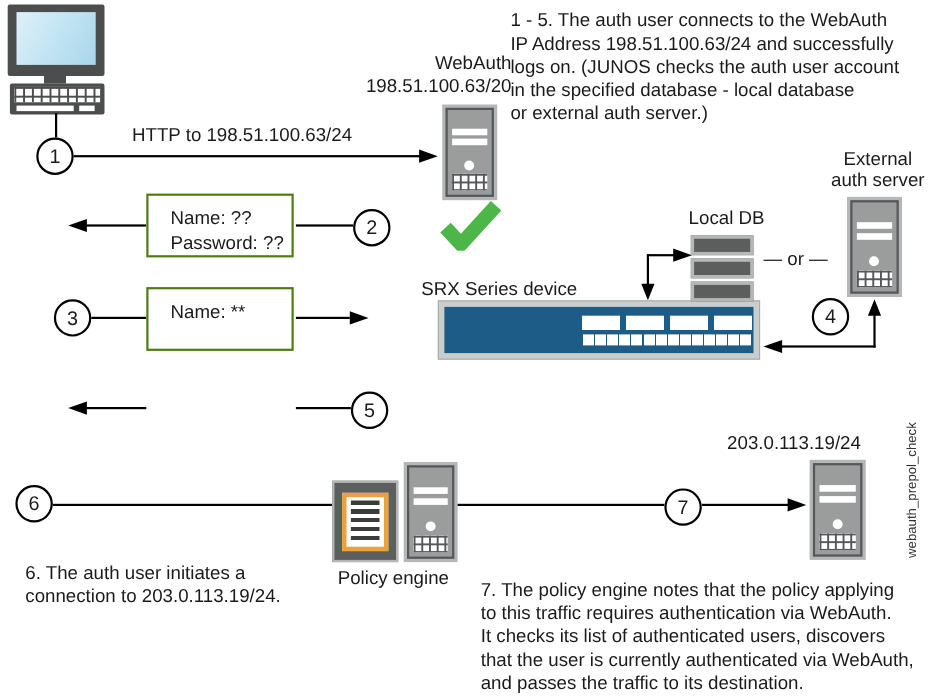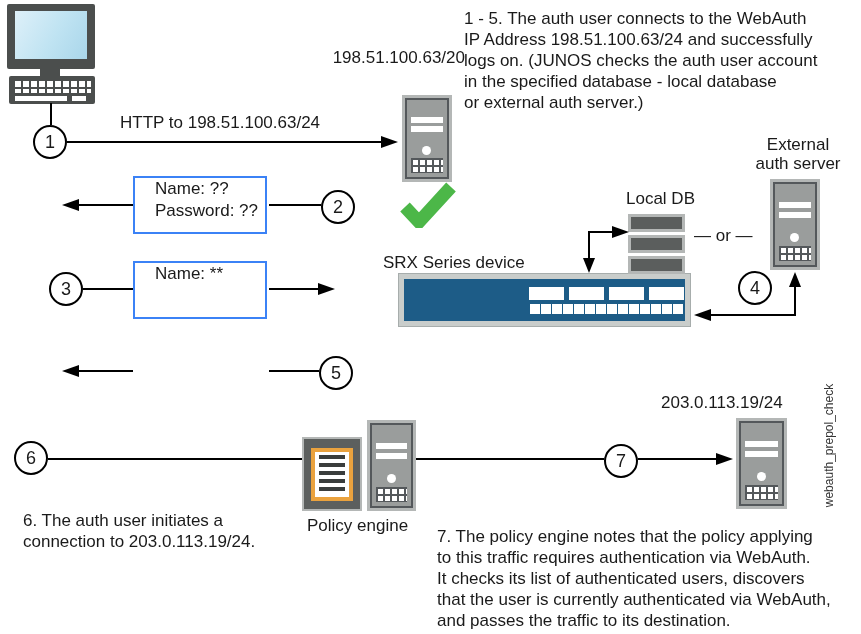--- a/index.html
+++ b/index.html
@@ -19,22 +19,22 @@
   .arr-l { border-top:6px solid transparent; border-bottom:6px solid transparent; border-right:17px solid #000; }
   .arr-d { border-left:6px solid transparent; border-right:6px solid transparent; border-top:15px solid #000; }
   .arr-u { border-left:6px solid transparent; border-right:6px solid transparent; border-bottom:15px solid #000; }
 
   
   .circle { position:absolute; width:34px; height:34px; border:2px solid #000; border-radius:50%;
             background:#fff; display:flex; align-items:center; justify-content:center;
             font-size:18px; z-index:5; }
 
   
-  .mbox { position:absolute; width:134px; height:58px; border:2px solid #3b82f6; background:#fff;
-          font-size:17px; line-height:22px; padding-top:0; }
+  .mbox { position:absolute; width:134px; height:58px; border:2px solid #4d7c0f; background:#fff;
+          font-size:17px; line-height:22px; padding-top:10px; }
   .mbox.left-text { padding-left:20px; }
   .mbox.center-text { text-align:center; }
 
   
   .monitor { position:absolute; left:7px; top:4px; width:88px; height:65px; background:#4b4e4d; border-radius:2px; }
   .screen { position:absolute; left:8px; top:7px; right:8px; bottom:10px;
             background:linear-gradient(120deg,#def0f9 0%,#bfe3f2 55%,#a9d6ea 100%); }
   .neck { position:absolute; left:40px; top:69px; width:20px; height:7px; background:#4b4e4d; }
   .kb { position:absolute; left:9px; top:76px; width:86px; height:28px; background:#4b4e4d; border-radius:2px; }
   .kb-keys { position:absolute; left:4px; top:3px; width:78px; height:14px; background-color:#fff;
@@ -95,20 +95,21 @@
 
   <div class="vline" style="left:50px; top:103px; height:22px;"></div>
   <div class="hline" style="left:67px; top:141px; width:316px;"></div>
   <div class="arr arr-r" style="left:381px; top:136px;"></div>
   <div class="circle" style="left:33px; top:125px;">
     <span>1</span>
   </div>
   <div class="abs txt" style="left:120px; top:112px;">HTTP to 198.51.100.63/24</div>
 
   <div class="abs txt" style="left:310px; top:47px; width:155px; text-align:right;">
+    <div>WebAuth</div>
     <div>198.51.100.63/20</div>
   </div>
   <div class="tower" style="left:402px; top:95px; width:50px; height:87px;">
     <div class="tower-body">
       <div class="tbar b1"></div>
       <div class="tbar b2"></div>
       <div class="tdot"></div>
       <div class="tkeys"></div>
     </div>
   </div>

